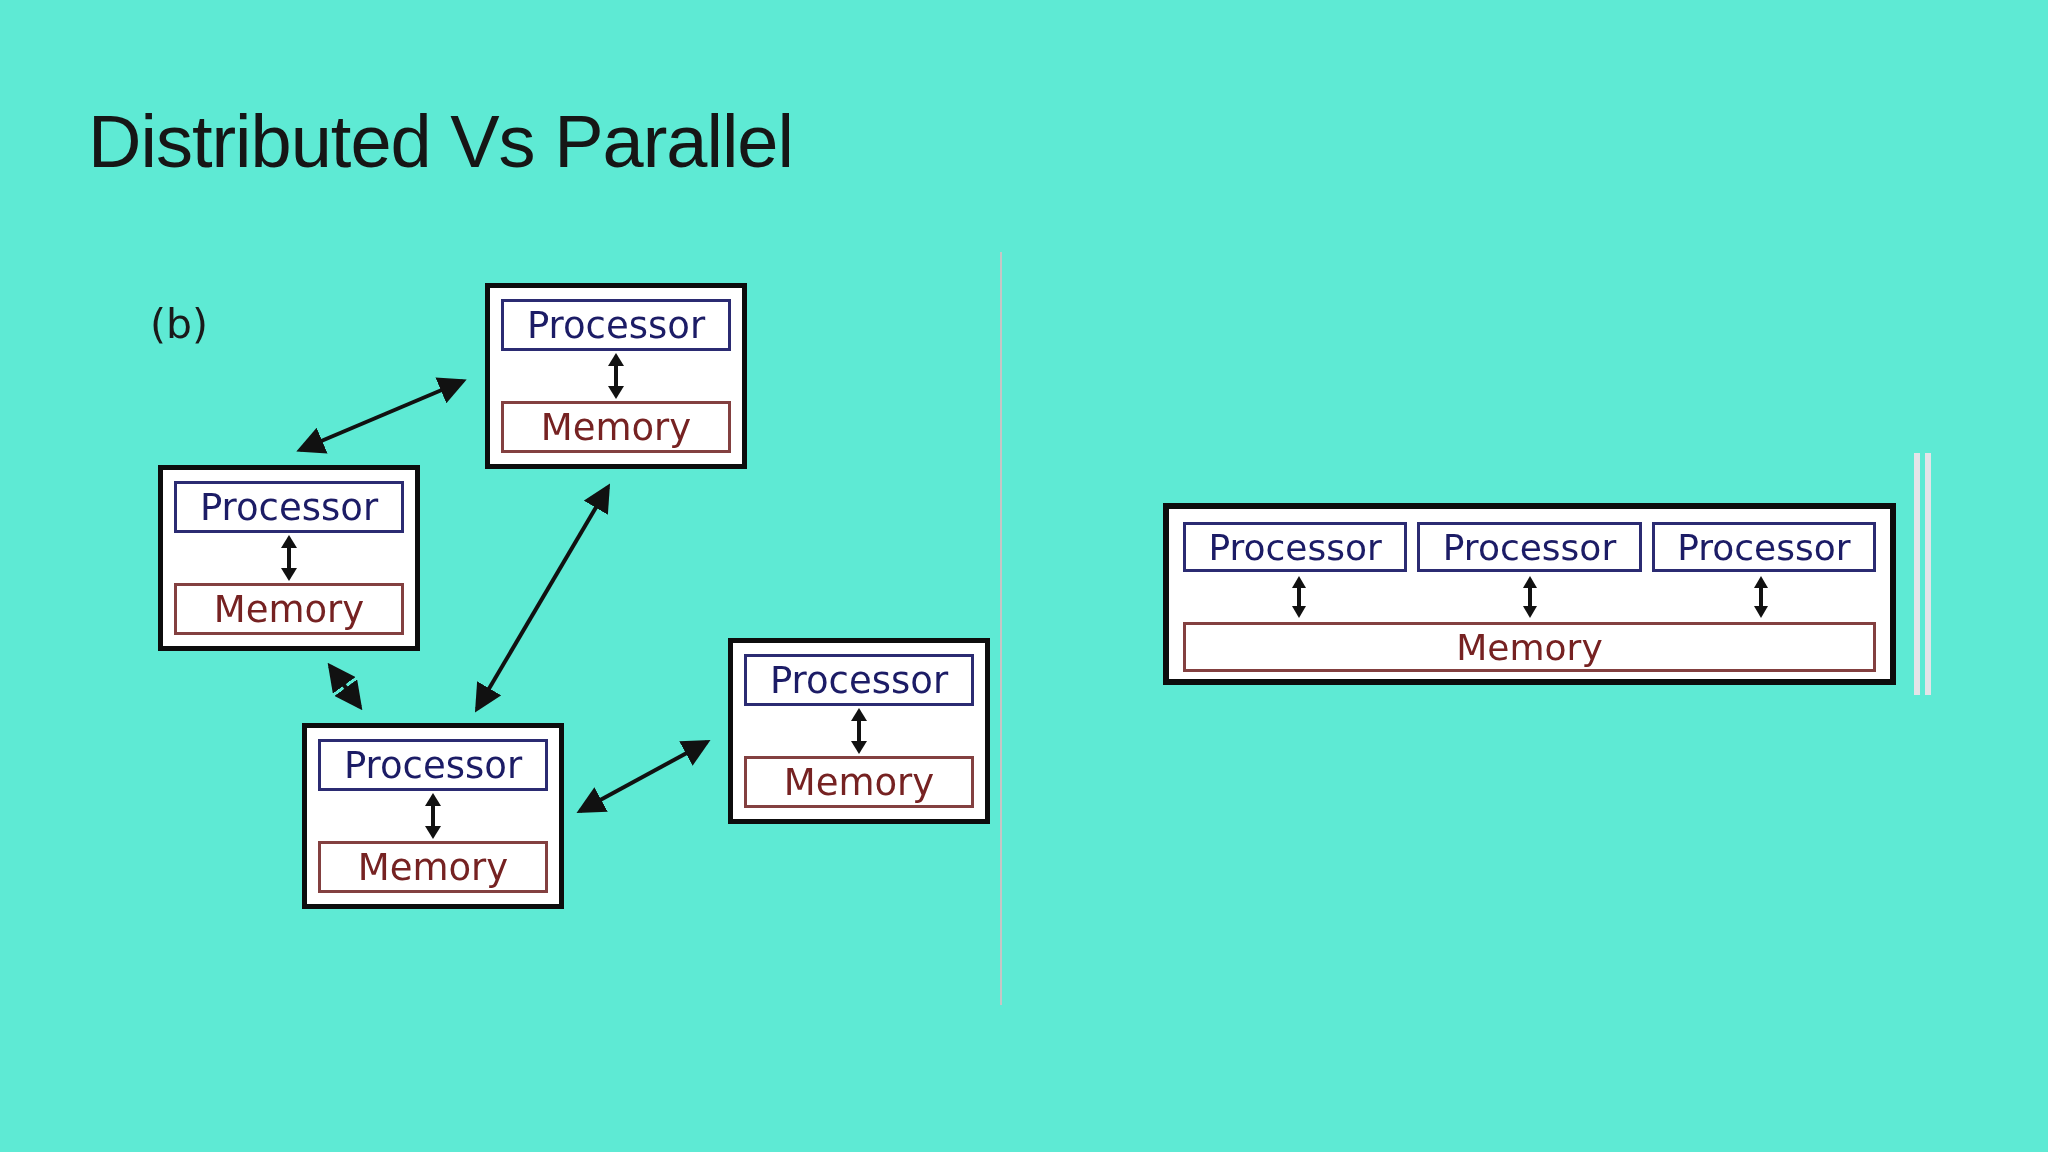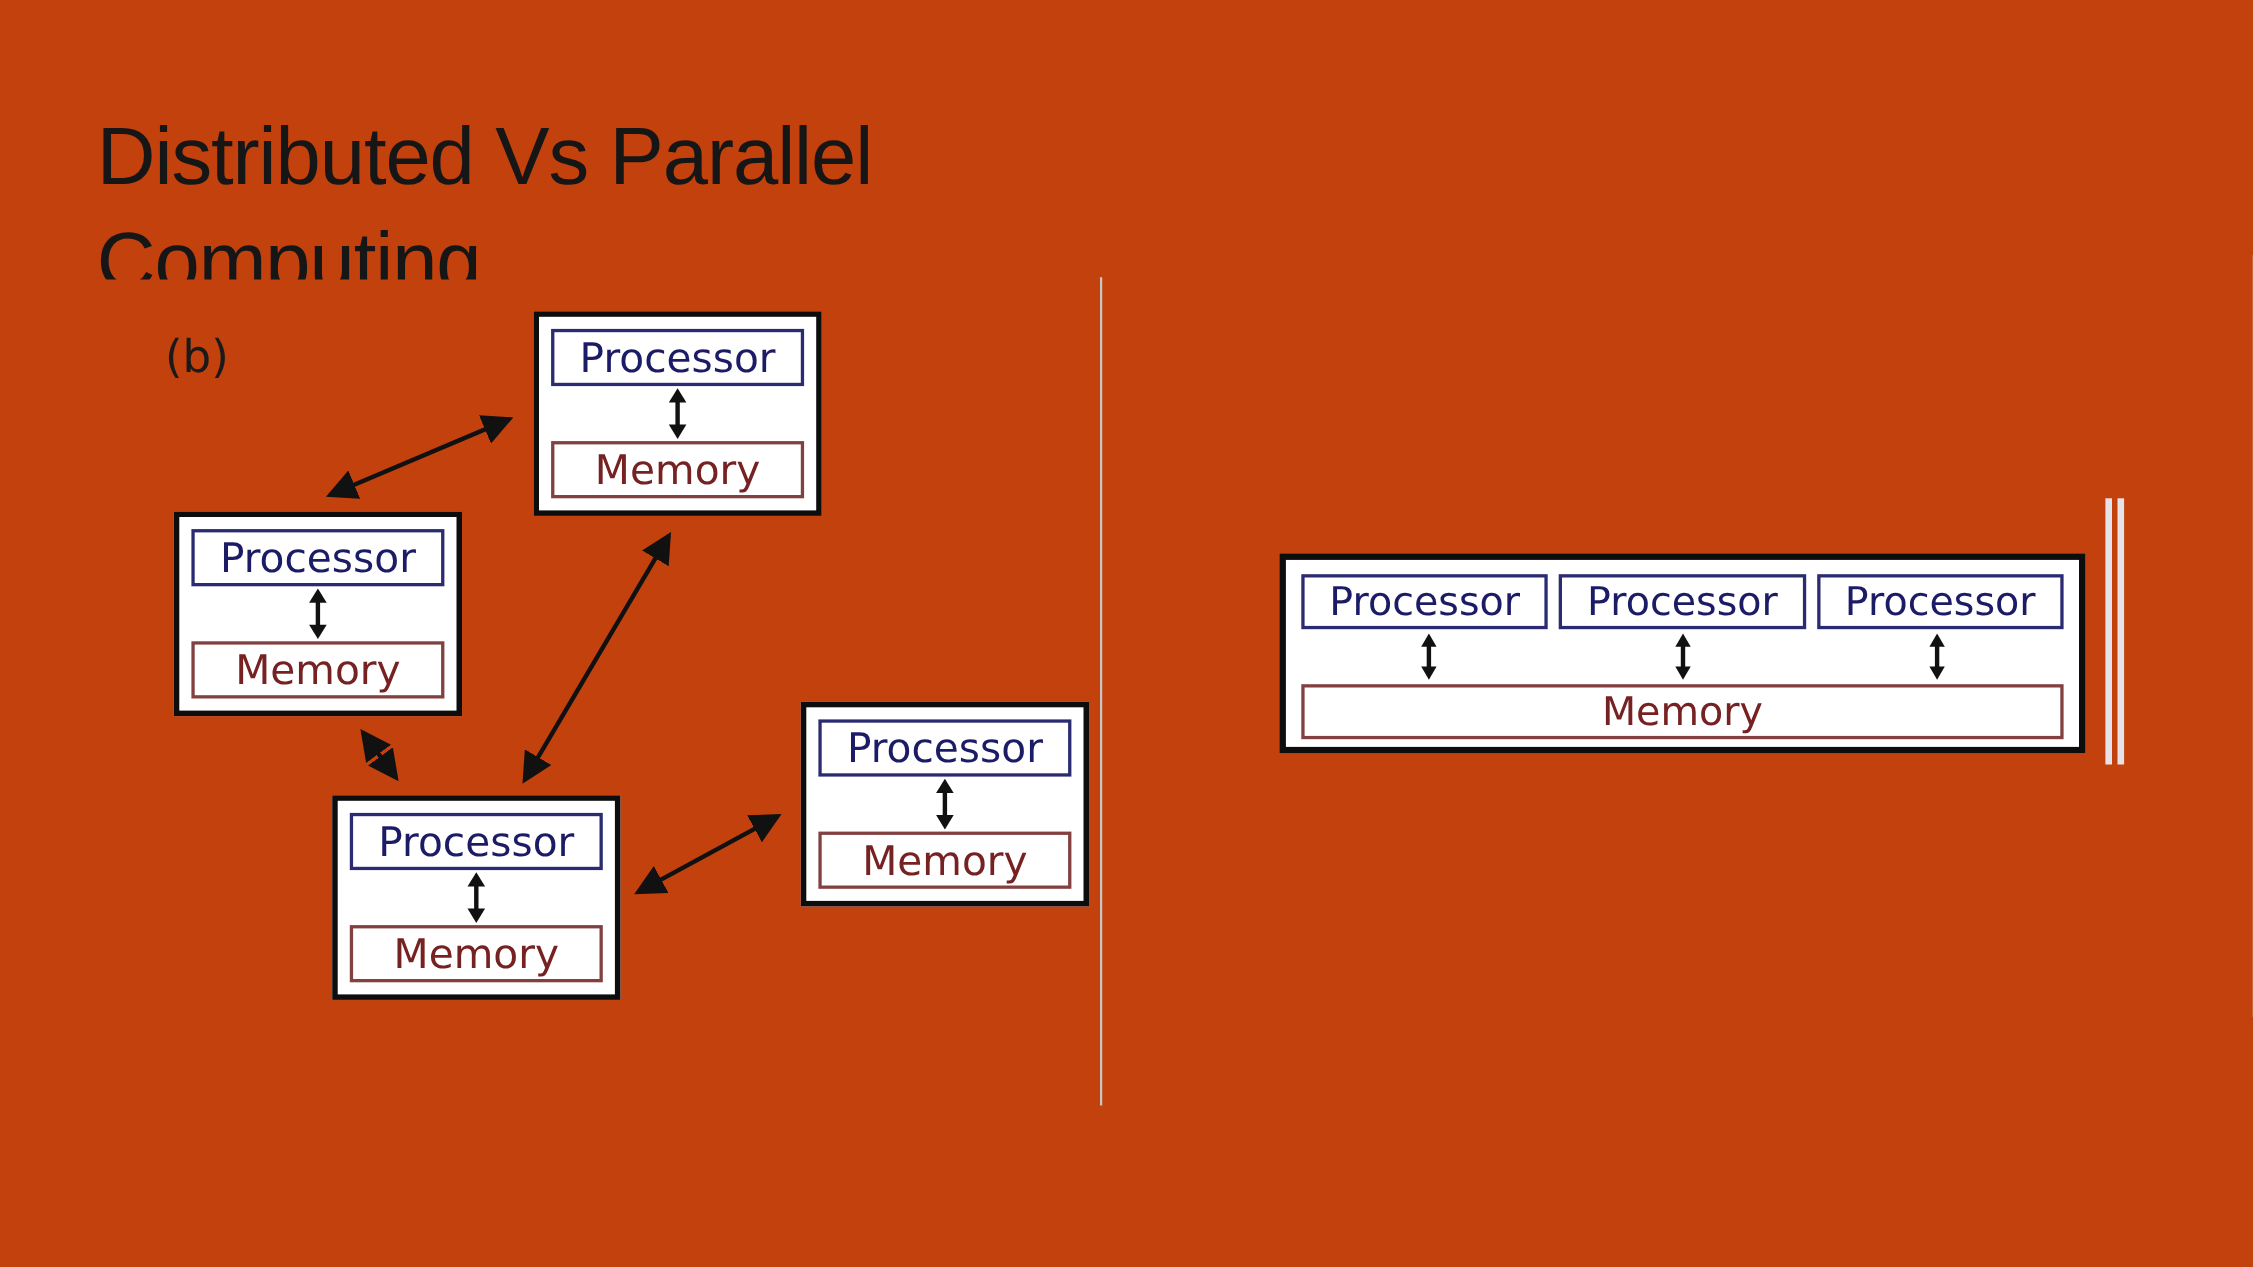--- a/index.html
+++ b/index.html
@@ -8,21 +8,21 @@
     --maroon-border:#834040;
     --maroon-text:#762222;
     --box-black:#0d0d0d;
     --divider-gray:#c6c6c6;
     --thinbar-gray:#e4e4e8;
     --title-color:#161616;
   }
   *{box-sizing:border-box;margin:0;padding:0;}
   html,body{width:2048px;height:1152px;background:#ffffff;overflow:hidden;}
   body{font-family:"DejaVu Sans","Liberation Sans",sans-serif;}
-  .slide{position:absolute;left:0;top:0;width:2048px;height:1152px;background:#c2410c;}
+  .slide{position:absolute;left:0;top:0;width:2048px;height:1152px;background:#5eead4;}
 
   
   .title-clip{
     position:absolute;left:88px;top:94px;width:860px;height:160px;
     overflow:hidden;
     font-family:"Liberation Sans","DejaVu Sans",sans-serif;
     font-size:74px;line-height:96px;font-weight:400;
     color:var(--title-color);letter-spacing:-1px;white-space:nowrap;
   }
 
@@ -74,21 +74,20 @@
   .thin-bar.b1{left:1914px;}
   .thin-bar.b2{left:1925px;}
 </style>
 </head>
 <body>
 
 <div class="slide">
 
   <div class="title-clip">
     <div>Distributed Vs Parallel</div>
-    <div>Computing</div>
   </div>
 
   <div class="figure-label">(b)</div>
 
   <svg class="arrows-overlay" viewBox="0 0 2048 1152">
     <defs>
       <marker id="ah" markerWidth="7" markerHeight="7" refX="6" refY="3.5" orient="auto-start-reverse" markerUnits="strokeWidth">
         <path d="M0,0 L7,3.5 L0,7 z" fill="#111"></path>
       </marker>
     </defs>

